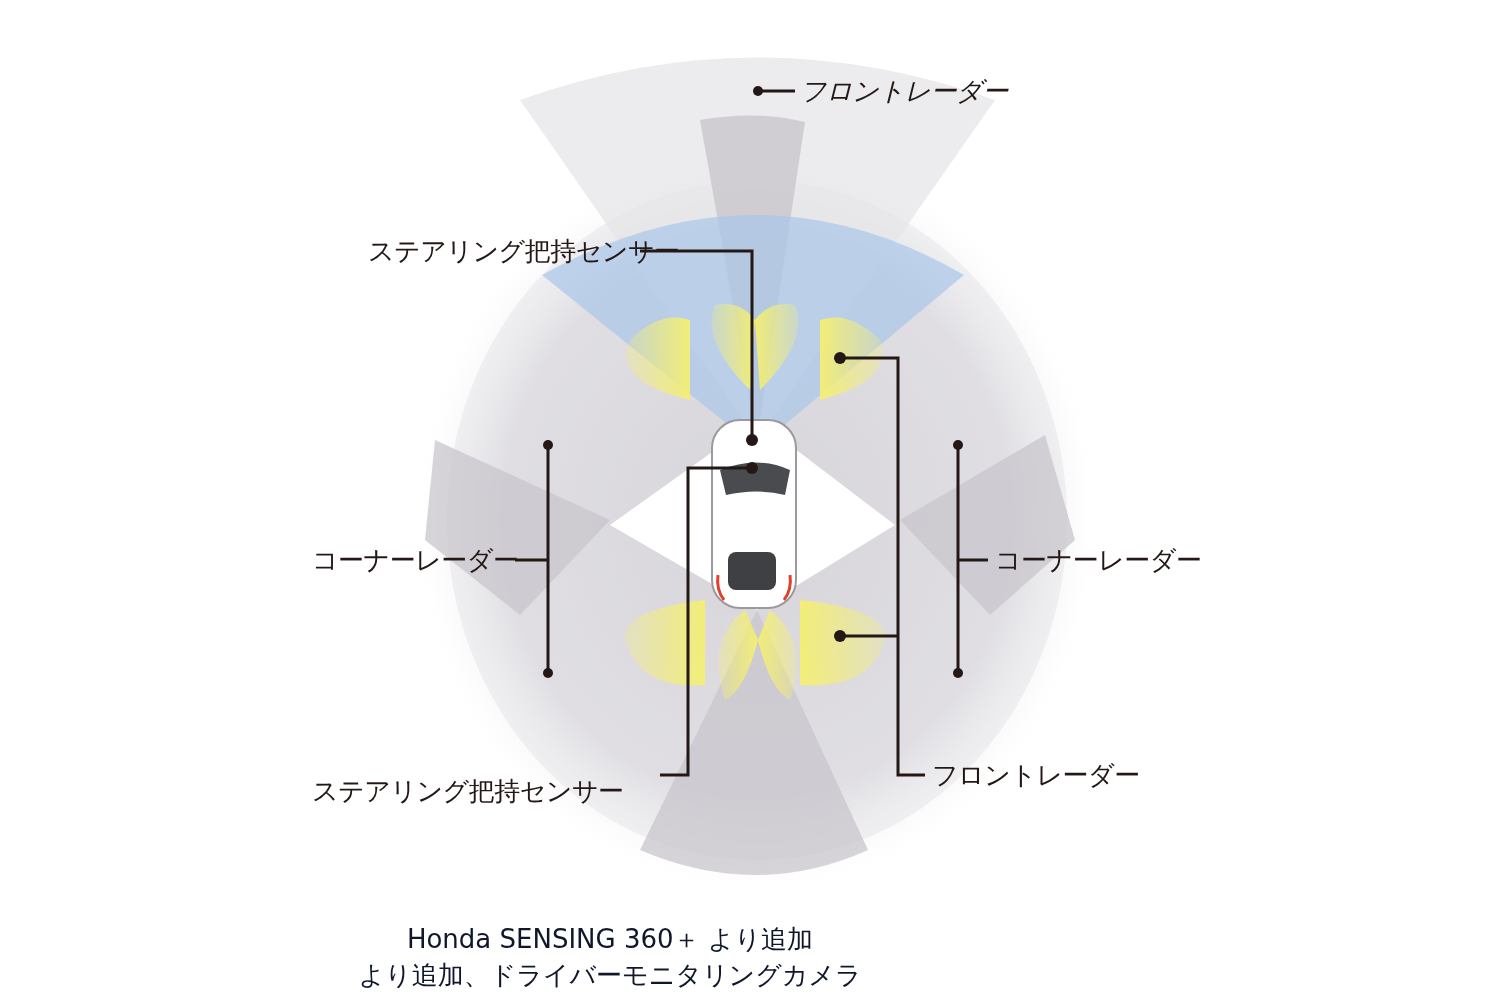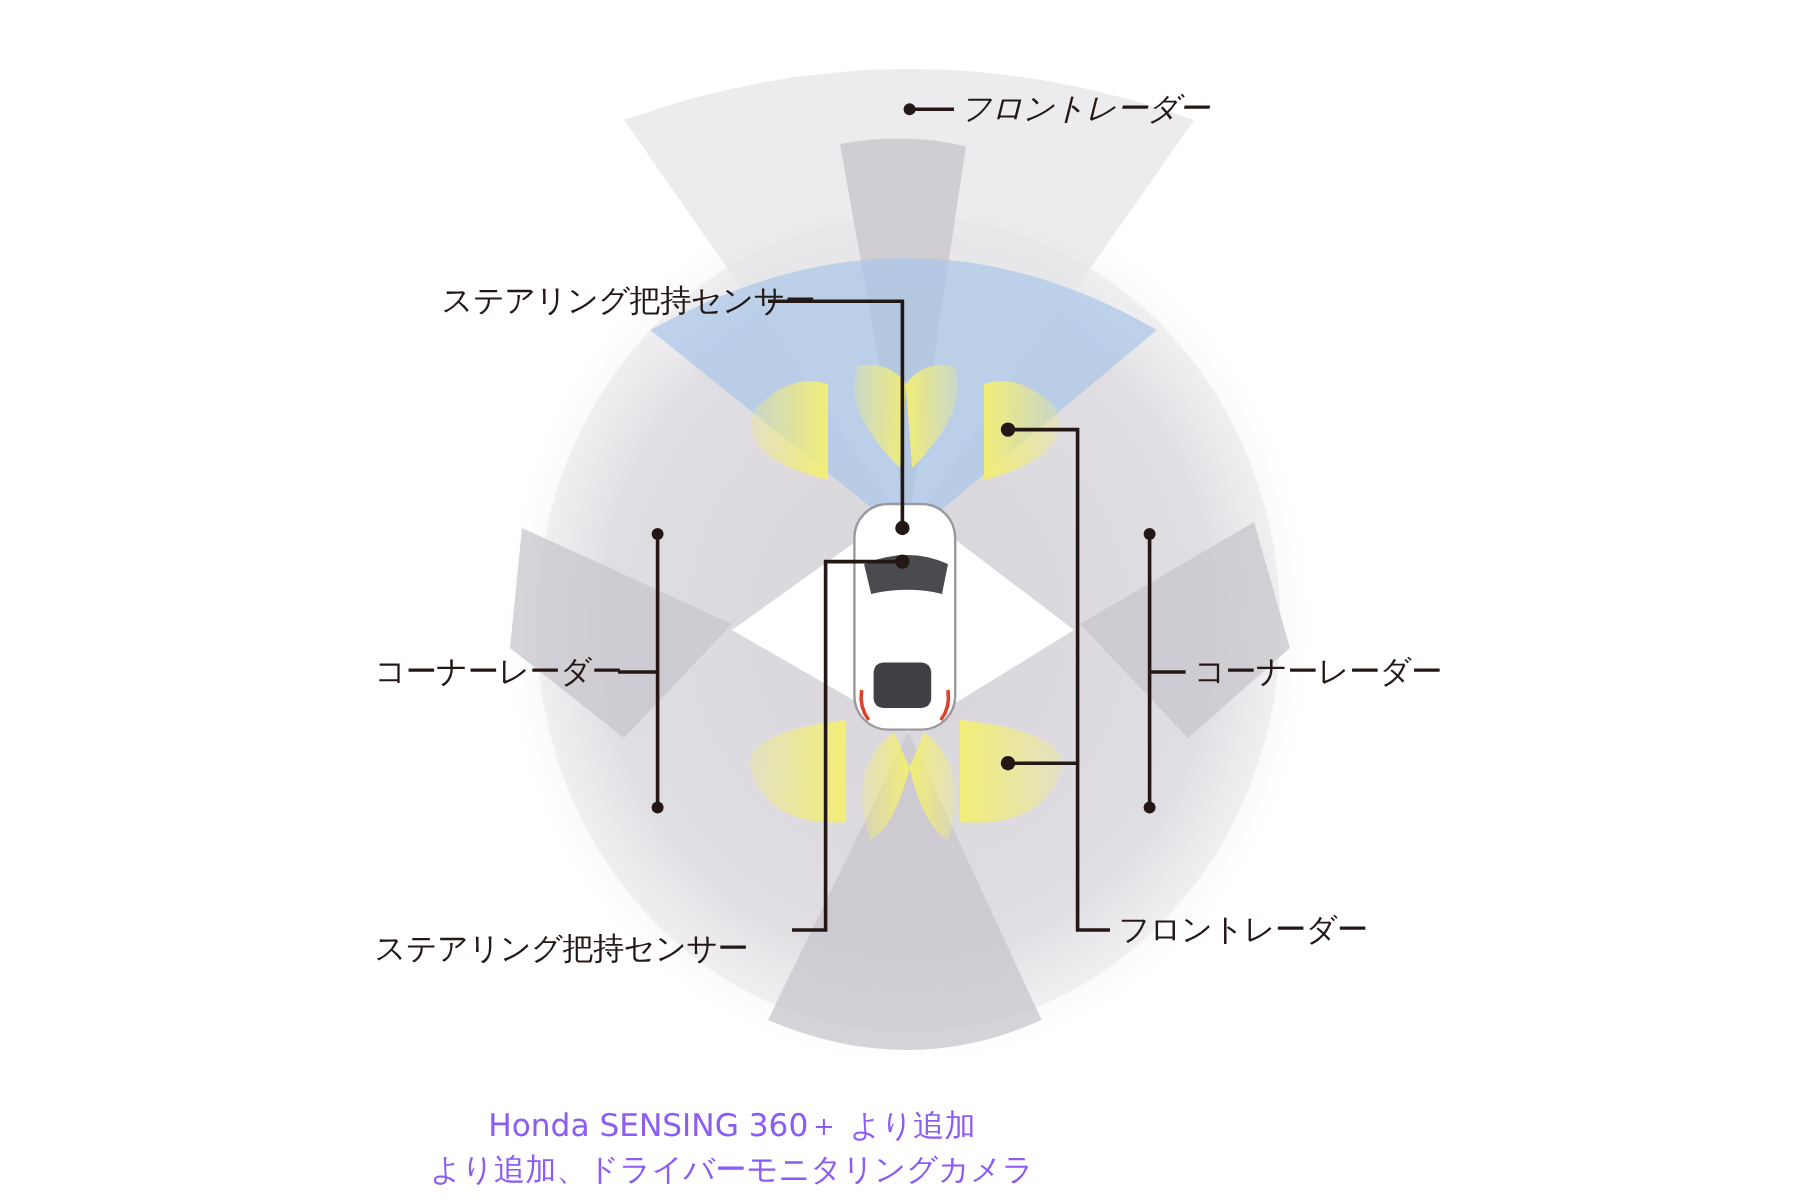--- a/index.html
+++ b/index.html
@@ -2,21 +2,21 @@
 <html><head>
 <meta charset="utf-8">
 <style>
   html, body { margin: 0; padding: 0; background: #ffffff; }
   body { width: 1500px; height: 1000px; position: relative; overflow: hidden;
          font-family: "DejaVu Sans", "Liberation Sans", sans-serif; color: #231815; }
   #diagram { position: absolute; left: 0; top: 0; width: 1500px; height: 1000px; }
   .label { position: absolute; font-size: 26px; line-height: 30px; white-space: nowrap;
            color: #231815; letter-spacing: -0.5px; }
   .caption { position: absolute; left: 0; width: 1220px; text-align: center;
-             font-size: 26px; line-height: 34px; color: #8b5cf6; }
+             font-size: 26px; line-height: 34px; color: #0f172a; }
 </style>
 </head>
 <body>
 
 <svg id="diagram" viewBox="0 0 1500 1000" xmlns="http://www.w3.org/2000/svg">
   <defs>
     <radialGradient id="bigCircle" cx="0.5" cy="0.5" r="0.5">
       <stop offset="0" stop-color="#cfcdd2" stop-opacity="1"></stop>
       <stop offset="0.75" stop-color="#dedde1" stop-opacity="1"></stop>
       <stop offset="1" stop-color="#ffffff" stop-opacity="0.2"></stop>

